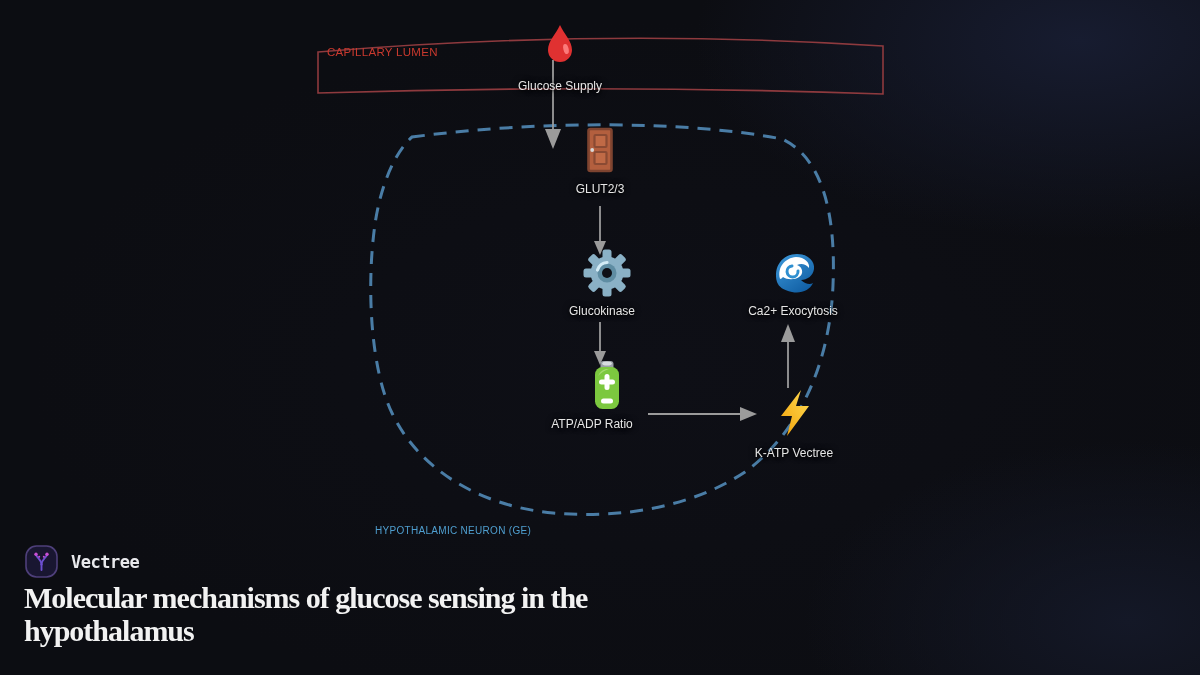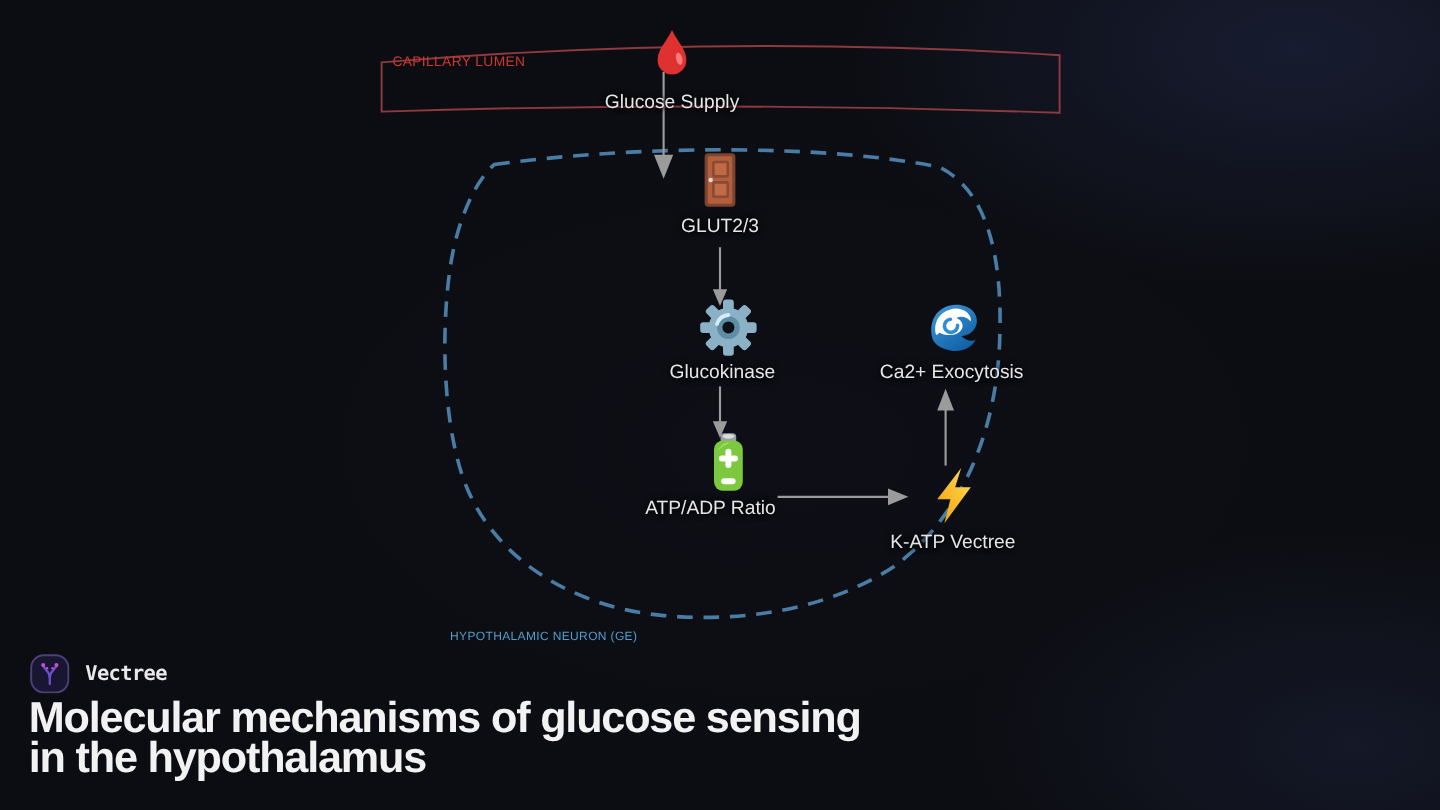--- a/index.html
+++ b/index.html
@@ -9,35 +9,35 @@
       radial-gradient(620px 320px at 90% 6%, #171c30 0%, rgba(23,28,48,0) 62%),
       radial-gradient(540px 300px at 94% 92%, #141827 0%, rgba(20,24,39,0) 60%),
       radial-gradient(900px 500px at 55% 55%, #0e0f16 0%, rgba(14,15,22,0) 70%),
       var(--bg,#0c0d12);
     font-family:"Liberation Sans",sans-serif;
   }
   .layer{position:absolute;left:0;top:0;}
   .node-icon{position:absolute;z-index:3;}
   .node-label{
     position:absolute;z-index:4;transform:translate(-50%,-50%);
-    color:var(--labelGray,#e6e6e6);font-size:16px;white-space:nowrap;
+    color:var(--labelGray,#e6e6e6);font-size:12px;white-space:nowrap;
     text-shadow:0 1px 3px rgba(0,0,0,.95),0 0 6px rgba(0,0,0,.8);
   }
   .region-label{position:absolute;z-index:4;white-space:nowrap;letter-spacing:.3px;}
   #capillary-label{left:327px;top:27px;font-size:11.5px;color:var(--capillaryRed,#c9392e);margin-top:19px;}
   #neuron-label{left:375px;top:525px;font-size:10px;color:var(--neuronBlue,#4f9fd0);}
   .footer-brand-row{position:absolute;left:25px;top:545px;z-index:5;display:flex;align-items:center;gap:13px;}
   .brand-name{
     font-family:"DejaVu Sans Mono",monospace;font-weight:bold;font-size:17px;
     color:#e9e9ec;letter-spacing:-.5px;
   }
   .page-title{
     position:absolute;left:24px;top:581px;width:712px;z-index:5;
-    font-family:Liberation Sans, sans-serif;font-weight:bold;
-    font-size:36px;line-height:33px;letter-spacing:-1px;
+    font-family:Liberation Serif, serif;font-weight:bold;
+    font-size:30px;line-height:33px;letter-spacing:-1px;
     color:var(--titleWhite,#f2f2f2);
   }
   .page-url{
     position:absolute;right:24px;top:624px;z-index:5;
     font-family:"DejaVu Sans Mono",monospace;font-size:13.5px;letter-spacing:.5px;
     color:var(--urlGray,#85878c);
   }
 </style>
 </head>
 <body>

